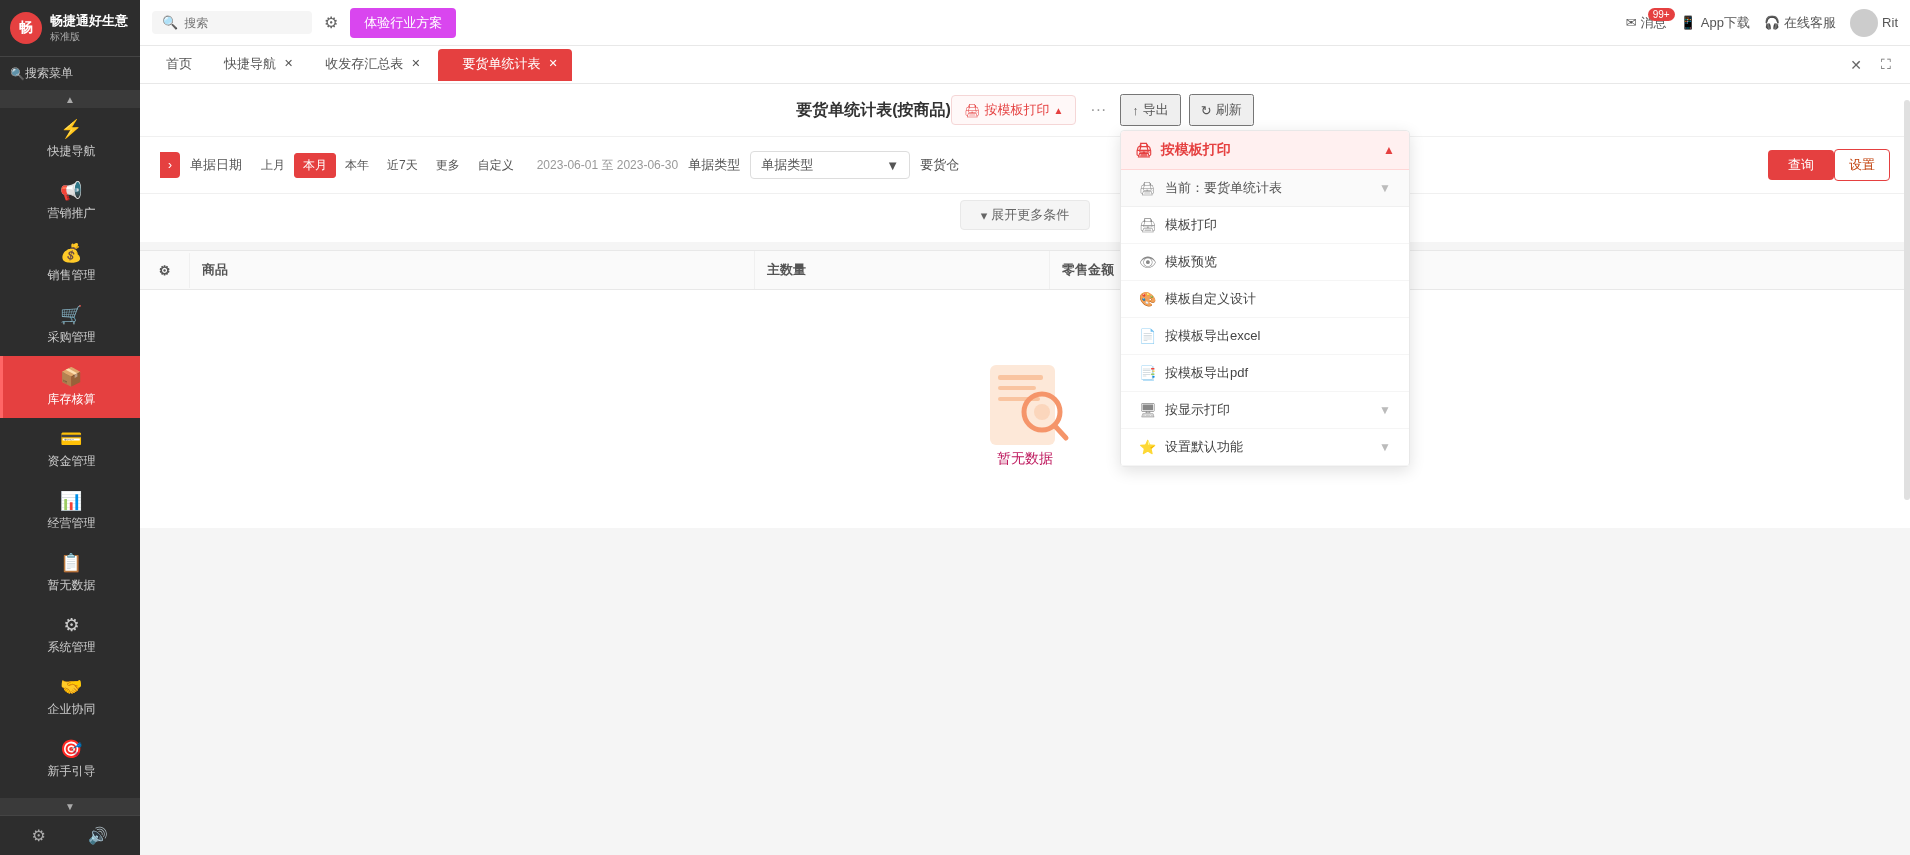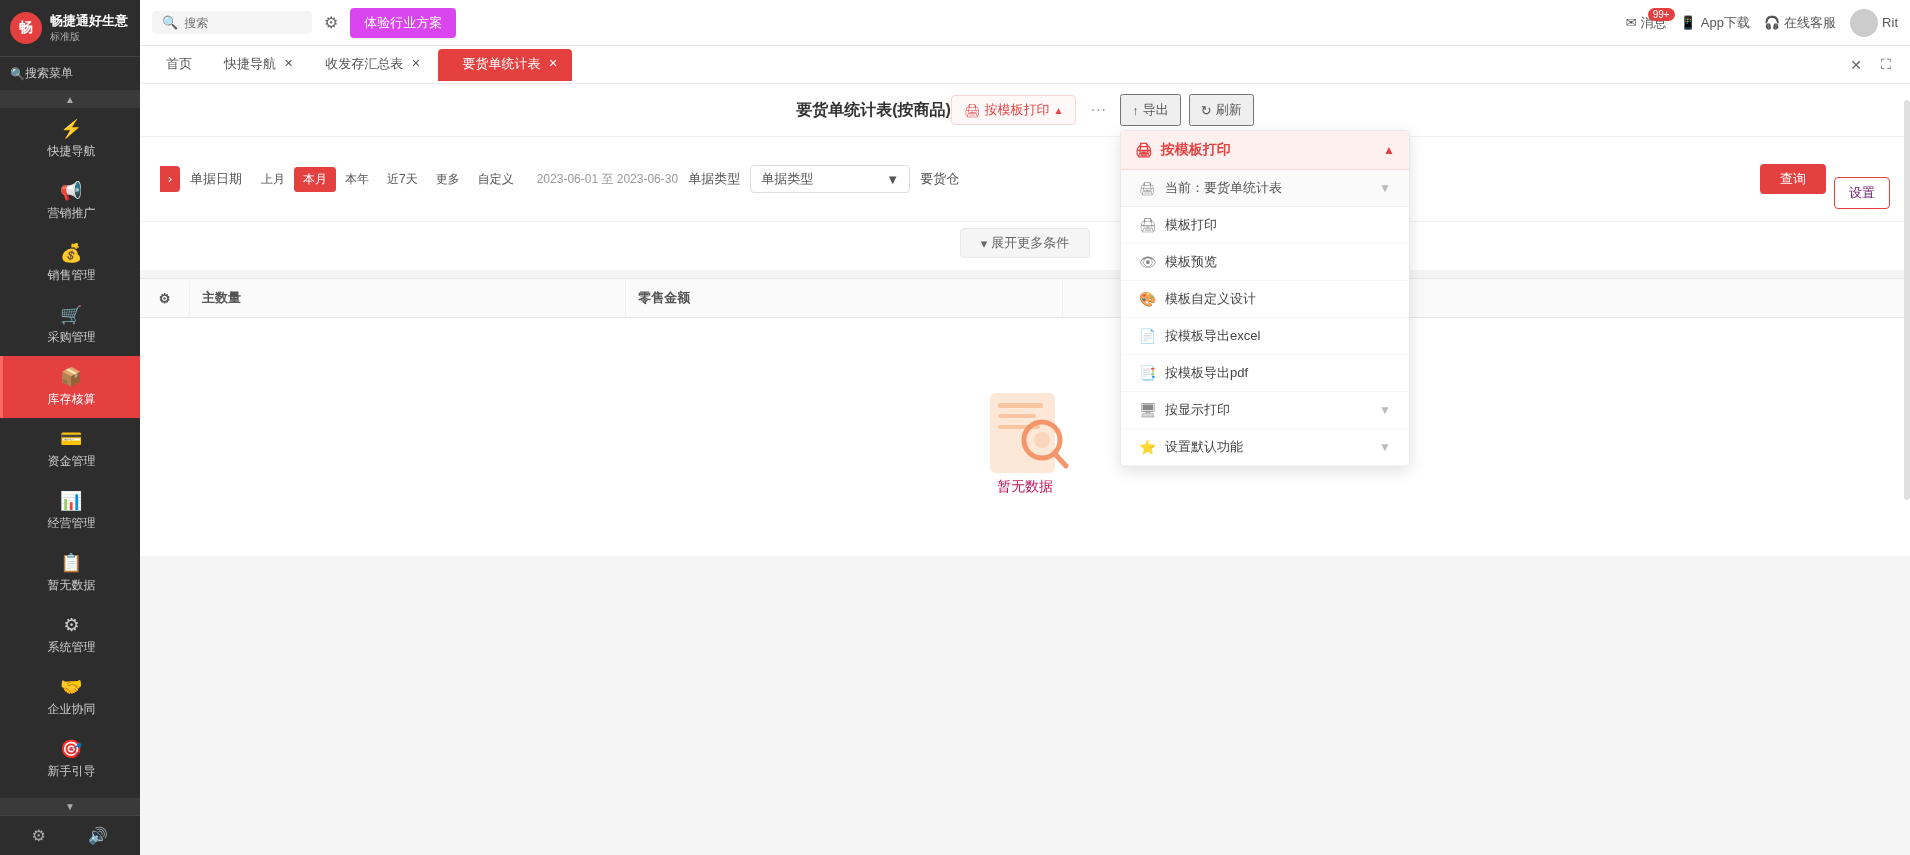--- a/index.html
+++ b/index.html
@@ -274,26 +274,26 @@
       padding: 5px 12px;
       background: #fff8f8;
     }
     .btn-export { display: flex; align-items: center; gap: 4px; color: #555; font-size: 13px; cursor: pointer; padding: 5px 10px; }
     .btn-refresh { display: flex; align-items: center; gap: 4px; color: #555; font-size: 13px; cursor: pointer; padding: 5px 10px; }
     .btn-query {
       background: #e54040; color: white; border: none;
       padding: 6px 20px; border-radius: 4px; cursor: pointer; font-size: 13px;
     }
     .btn-settings {
-      background: white; color: #701a75; border: 1px solid #e54040;
-      padding: 6px 14px; border-radius: 4px; cursor: pointer; font-size: 13px; margin-top: 28px;
+      background: white; color: #c2410c; border: 1px solid #e54040;
+      padding: 6px 14px; border-radius: 4px; cursor: pointer; font-size: 13px;
     }
     .ellipsis-btn { color: #999; font-size: 16px; cursor: pointer; padding: 2px 6px; }
 
-    .filter-actions { display: flex; align-items: center; gap: 8px; margin-left: auto; }
+    .filter-actions { display: flex; align-items: center; gap: 0; margin-left: auto; }
 
     .page-header-row {
       background: white;
       padding: 10px 20px;
       display: flex; align-items: center; justify-content: center;
       border-bottom: 1px solid #f0f0f0;
     }
 
     
     .filter-toggle {
@@ -494,20 +494,21 @@
         <span>▾</span>
         <span>展开更多条件</span>
       </button>
     </div>
 
     <div class="table-area">
       <div class="table-header">
         <div class="th" style="width:50px; text-align:center;">
           <span>⚙</span>
         </div>
+        <div class="th product">商品</div>
         <div class="th qty">主数量</div>
         <div class="th amount">零售金额</div>
         <div class="th more"></div>
       </div>
 
       <div class="table-empty">
 
         <svg width="110" height="100" viewBox="0 0 110 100">
 
           <rect x="20" y="15" width="65" height="80" rx="6" fill="#fde8d8"></rect>

